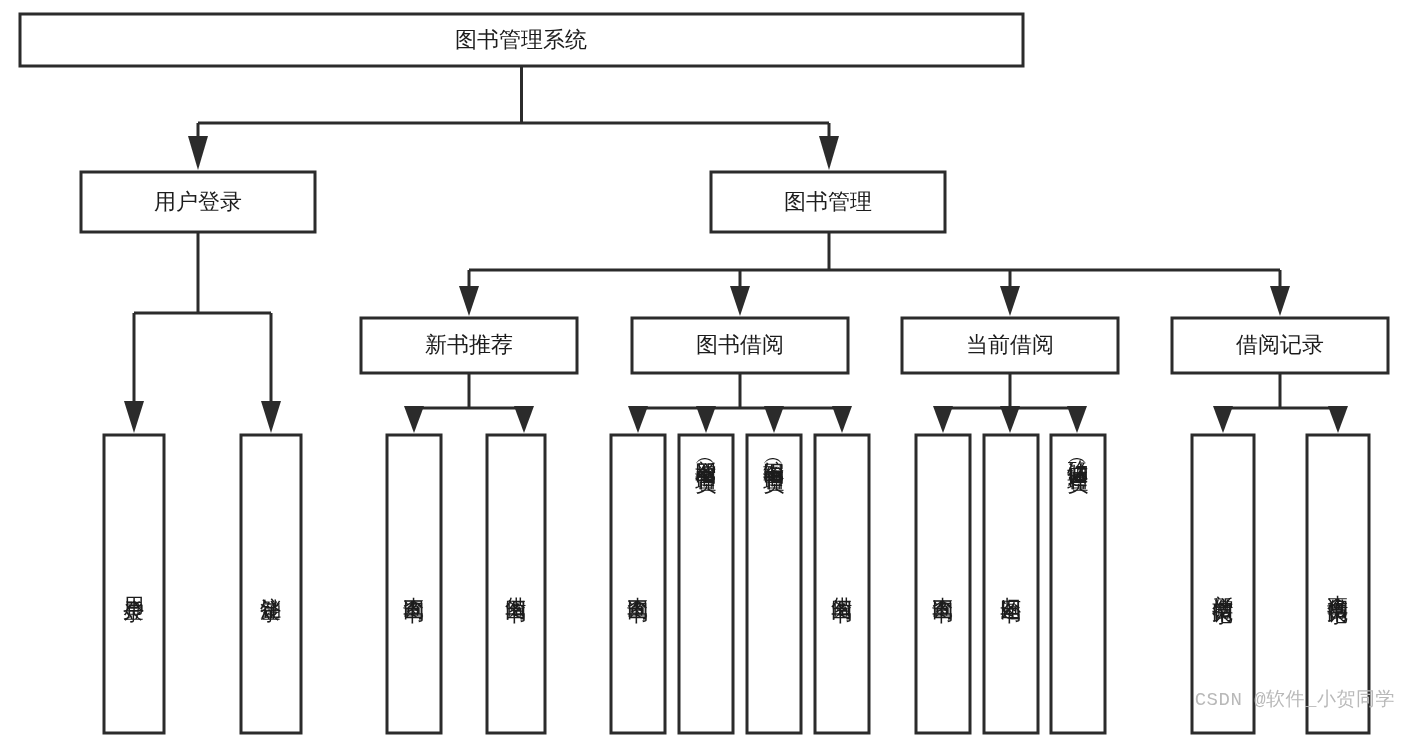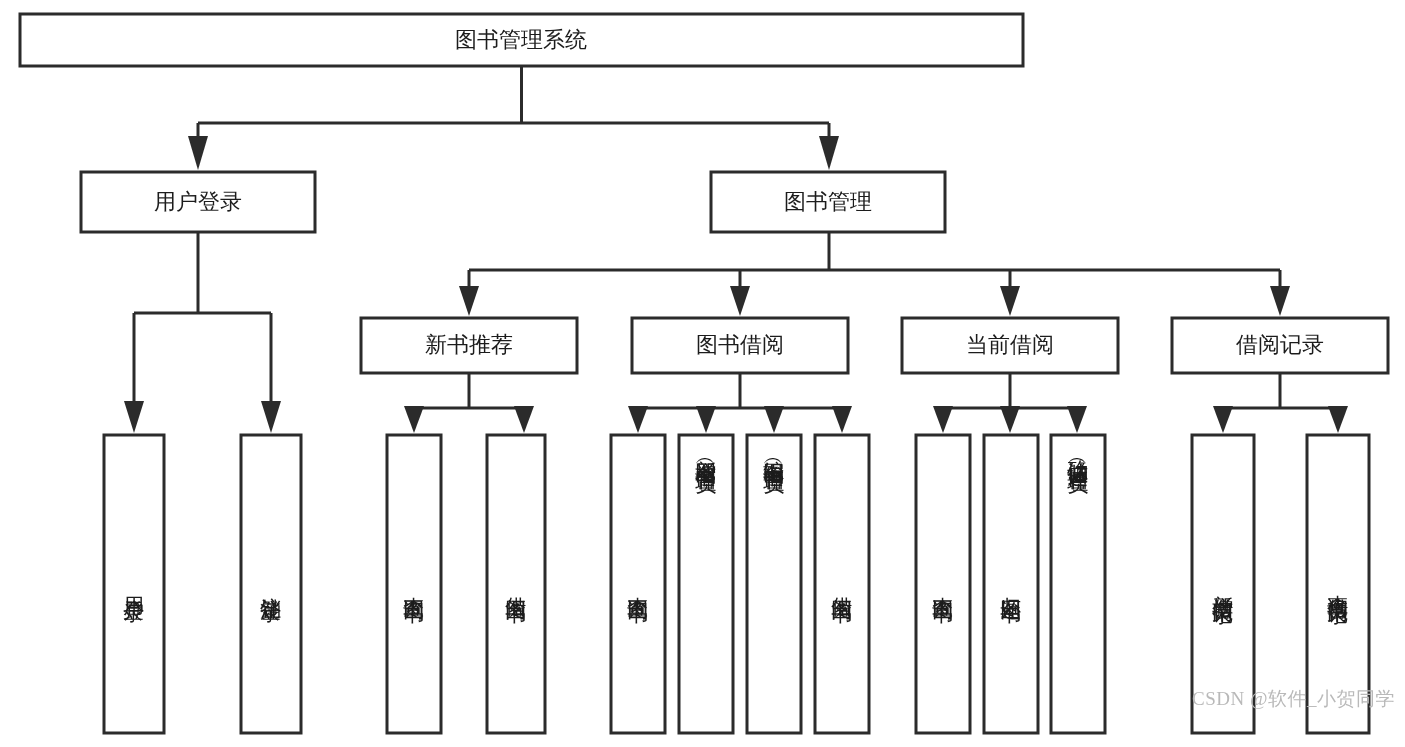--- a/index.html
+++ b/index.html
@@ -63,21 +63,21 @@
     line-height: 1.12;
     letter-spacing: 2px;
     color: #1c1c1c;
     white-space: nowrap;
     text-align: center;
   }
   .watermark {
     position: absolute;
     right: 10px;
     bottom: 6px;
-    font-family: Liberation Serif, serif;
+    font-family: Liberation Mono, monospace;
     font-size: 19px;
     color: #b9b9b9;
     letter-spacing: 0.5px;
     white-space: nowrap;
   }
 </style>
 </head>
 <body>
 
 <div id="diagram-root">

